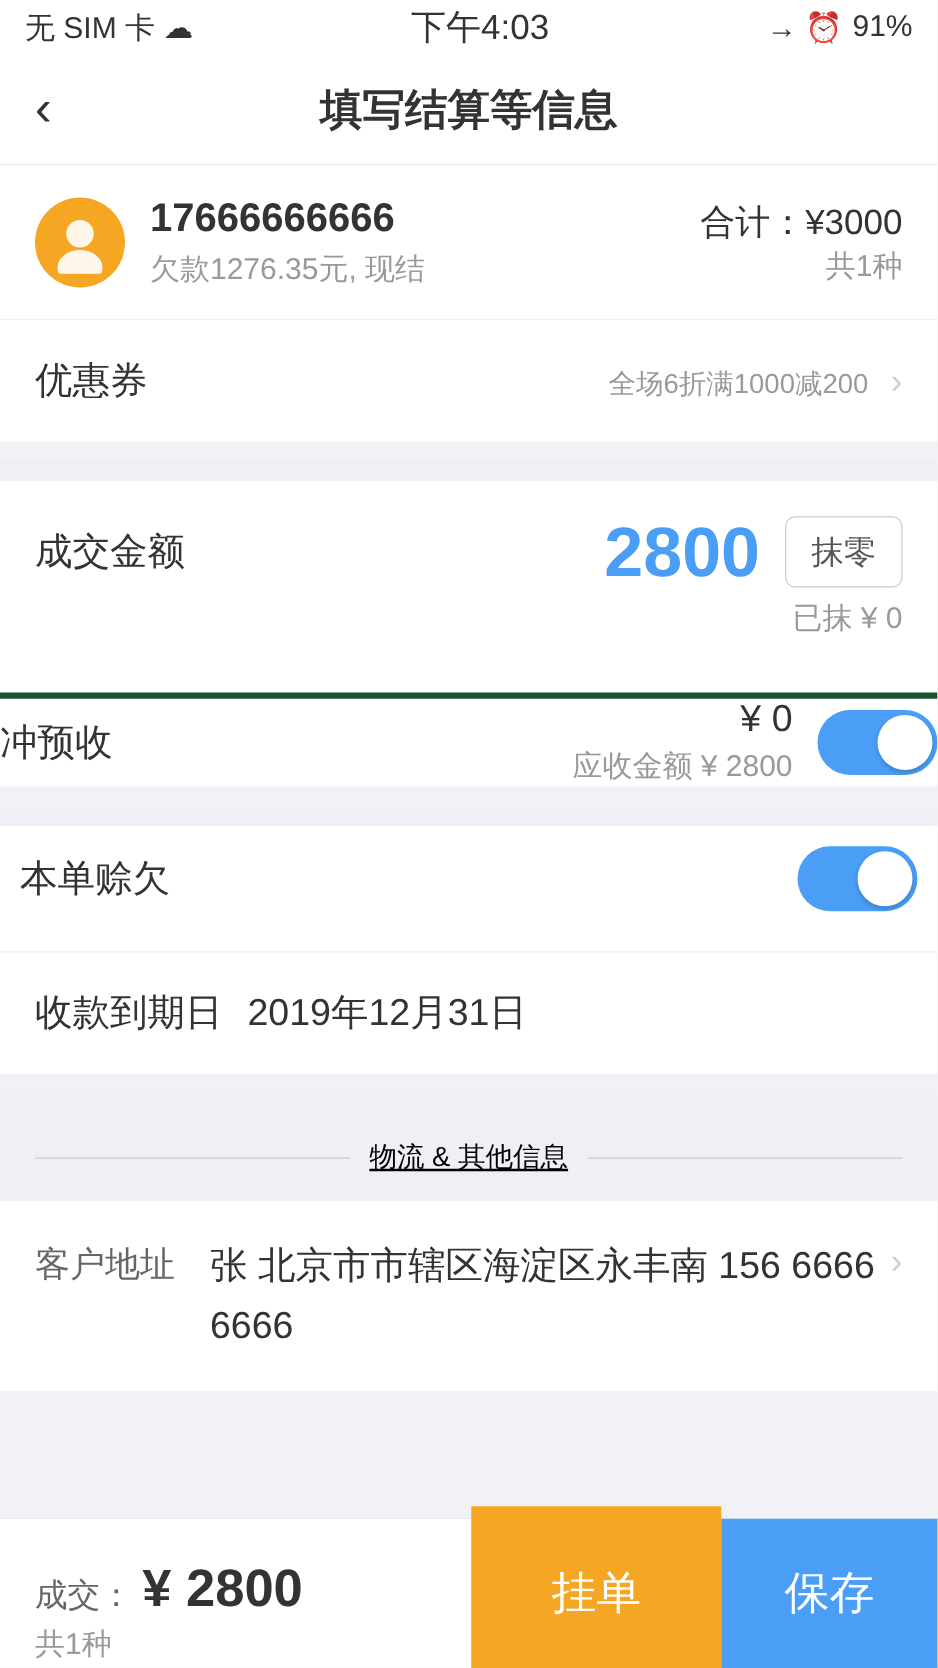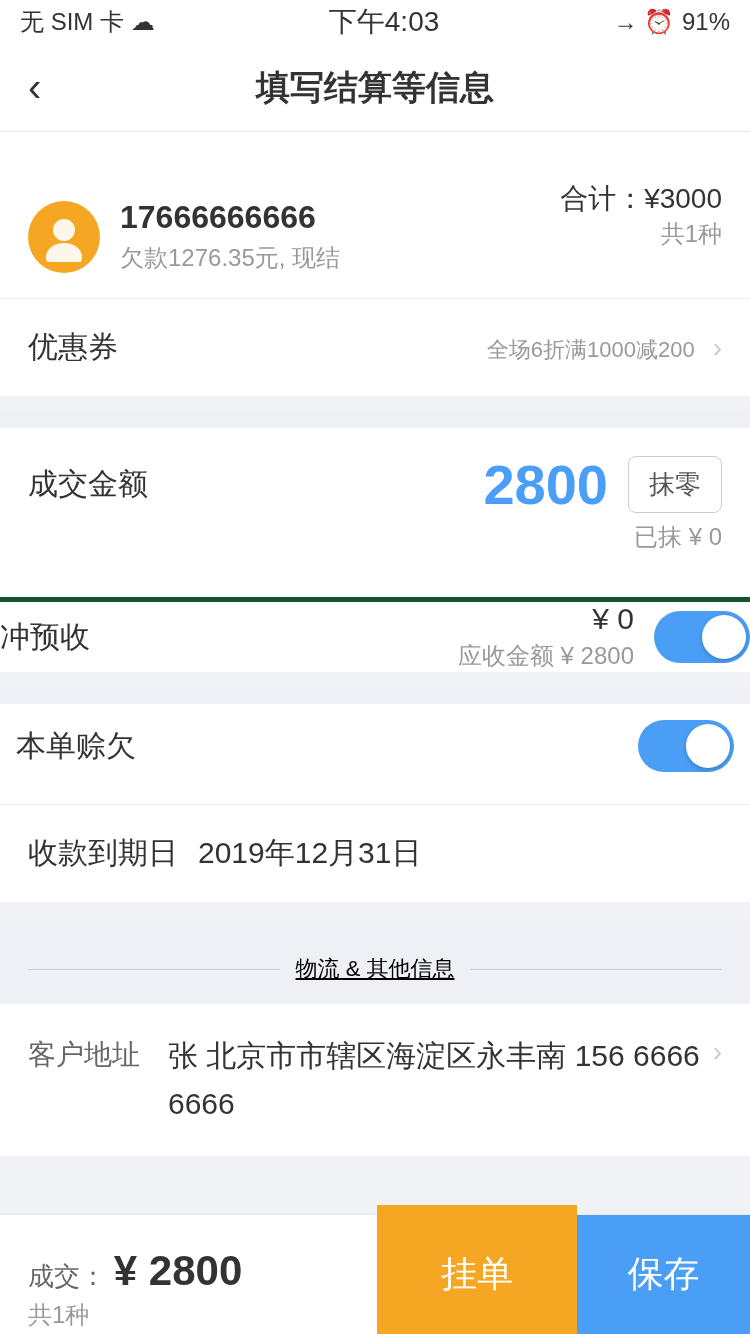--- a/index.html
+++ b/index.html
@@ -59,21 +59,21 @@
     }
 
     
     .customer-row {
       background: #fff;
       padding: 24px 28px;
       display: flex;
       align-items: center;
       justify-content: space-between;
     }
-    .customer-left { display: flex; align-items: center; gap: 20px; margin-top: 43px; }
+    .customer-left { display: flex; align-items: center; gap: 20px; }
     .avatar {
       width: 72px;
       height: 72px;
       border-radius: 50%;
       background: #f5a623;
       display: flex;
       align-items: center;
       justify-content: center;
       overflow: hidden;
     }

